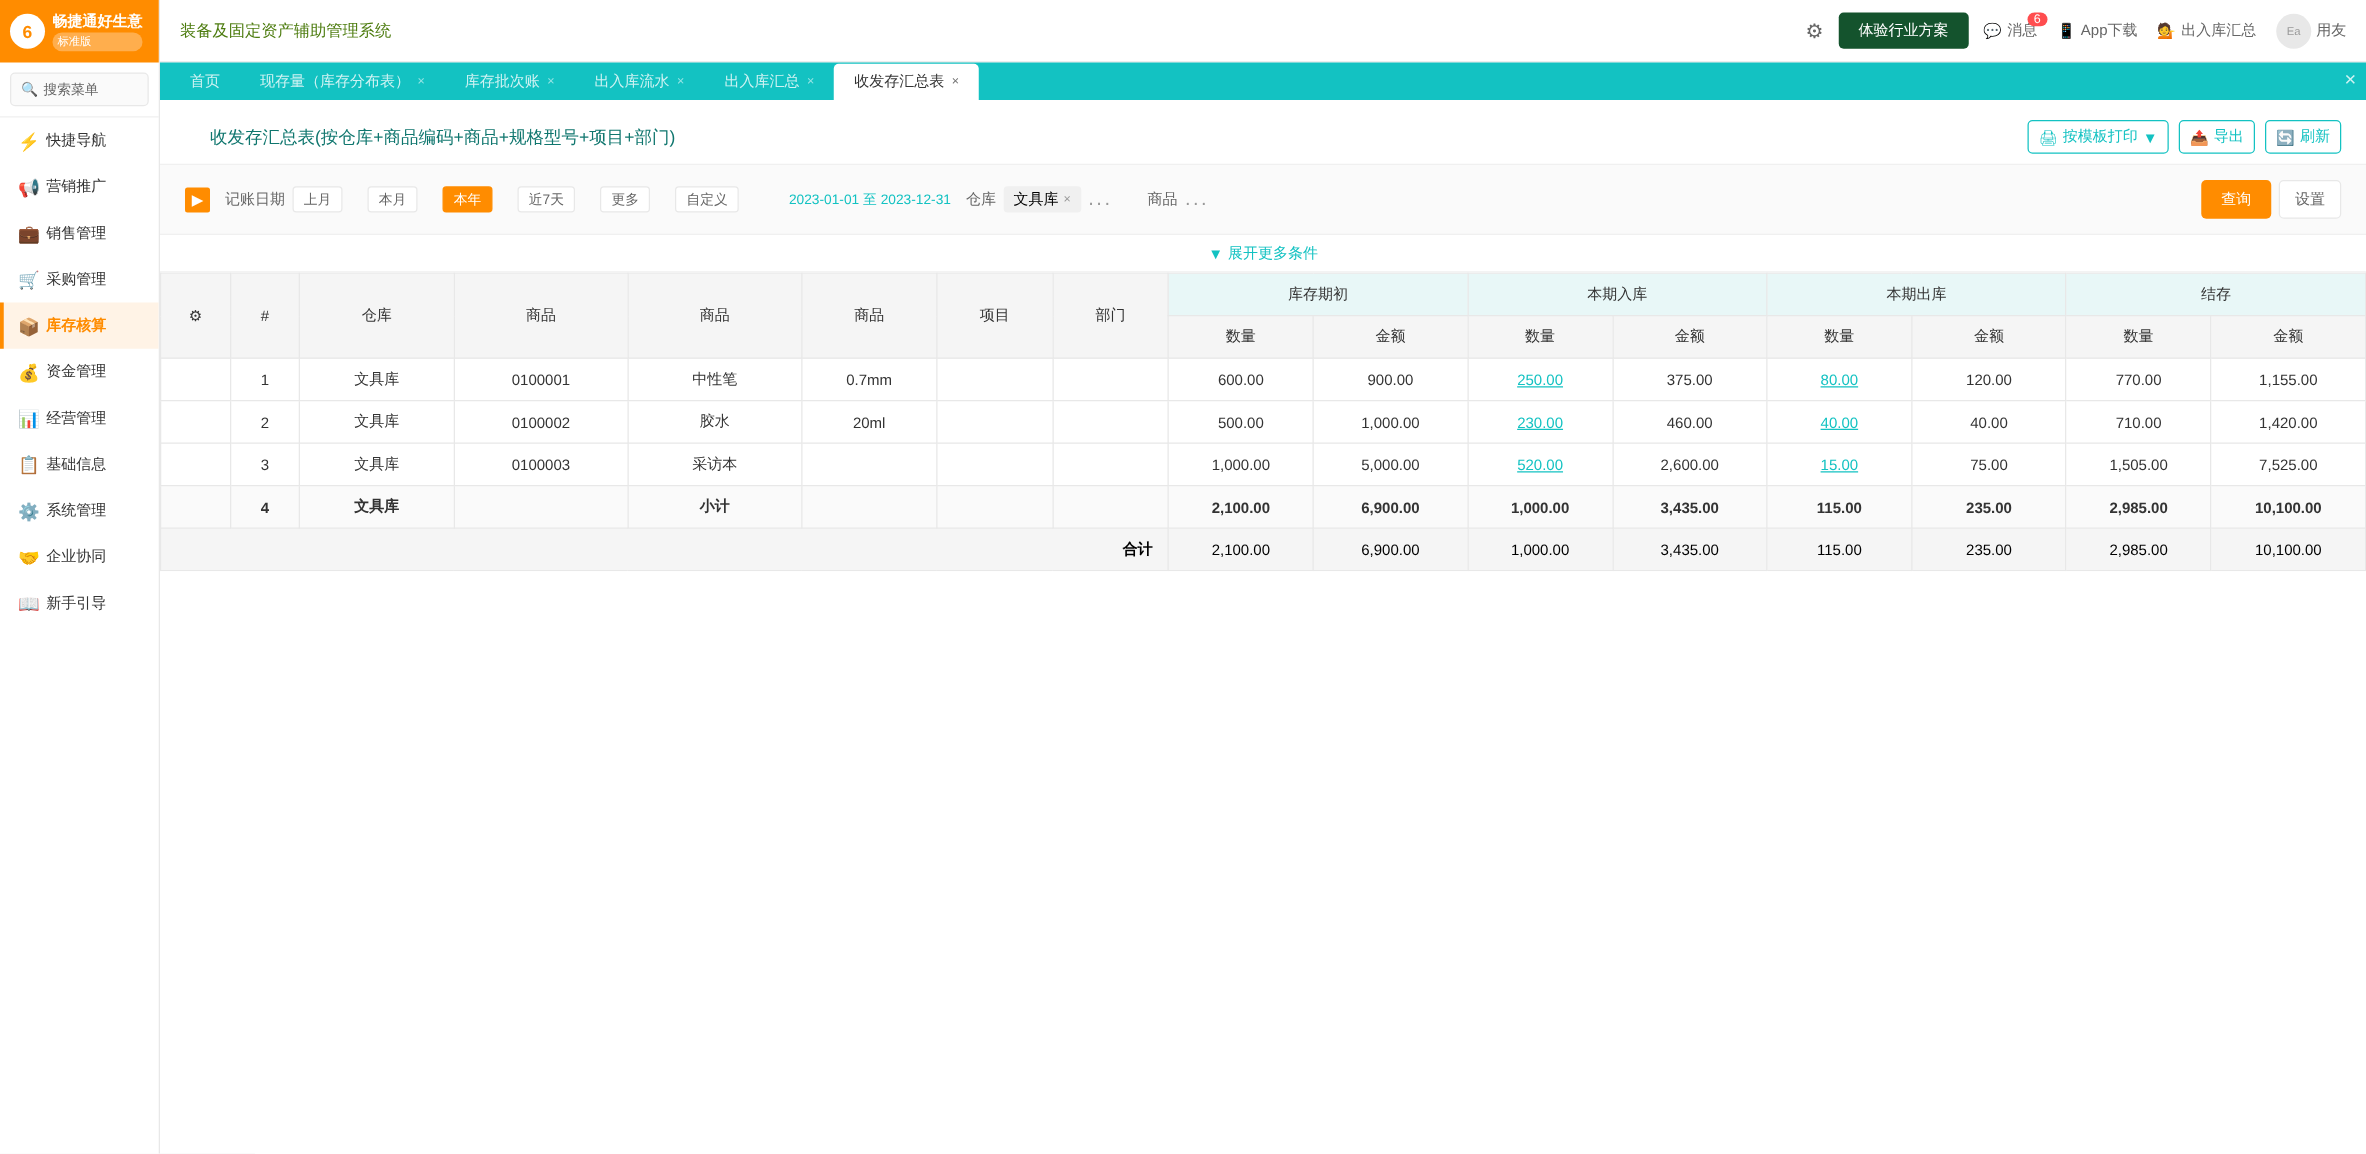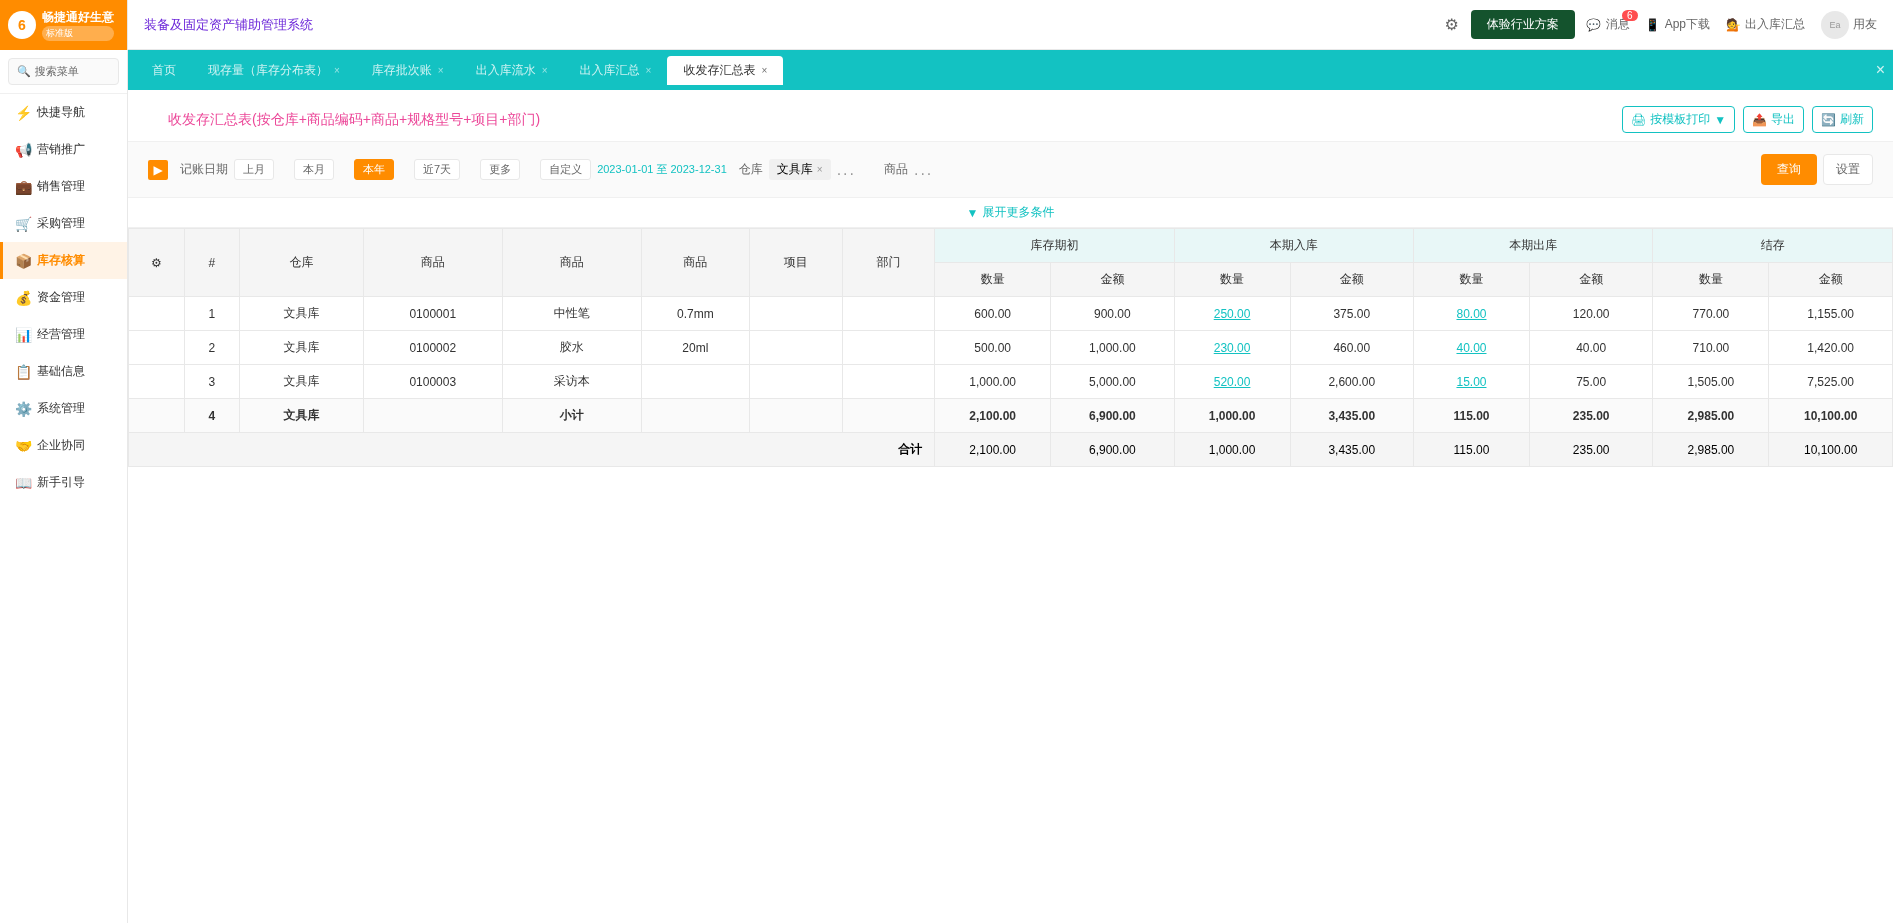--- a/index.html
+++ b/index.html
@@ -15,53 +15,53 @@
     .sidebar-nav { flex: 1; overflow-y: auto; }
     .sidebar-item { display: flex; align-items: center; gap: 6px; padding: 10px 12px; cursor: pointer; color: #333; font-size: 12px; border-left: 3px solid transparent; }
     .sidebar-item.active { background: #fff3e6; color: #ff8c00; border-left-color: #ff8c00; font-weight: bold; }
     .sidebar-item-icon { font-size: 14px; width: 16px; text-align: center; flex-shrink: 0; }
 
     
     .main { flex: 1; display: flex; flex-direction: column; overflow: hidden; }
 
     
     .topbar { height: 50px; background: #fff; border-bottom: 1px solid #e8e8e8; display: flex; align-items: center; padding: 0 16px; gap: 12px; flex-shrink: 0; }
-    .topbar-title { flex: 1; color: #6d28d9; font-size: 13px; }
+    .topbar-title { flex: 1; color: #4d7c0f; font-size: 13px; }
     .topbar-settings { color: #666; cursor: pointer; font-size: 16px; }
     .topbar-trial-btn { background: #14532d; color: #fff; border: none; padding: 6px 16px; border-radius: 4px; cursor: pointer; font-size: 12px; }
     .topbar-right { display: flex; align-items: center; gap: 16px; margin-left: auto; }
     .topbar-right-item { display: flex; align-items: center; gap: 4px; color: #666; cursor: pointer; font-size: 12px; position: relative; }
     .badge { background: #ff4d4f; color: #fff; border-radius: 8px; font-size: 10px; padding: 0 4px; min-width: 16px; text-align: center; position: absolute; top: -6px; right: -8px; }
     .user-avatar { width: 28px; height: 28px; background: #e8e8e8; border-radius: 50%; display: flex; align-items: center; justify-content: center; font-size: 11px; color: #666; }
 
     
-    .tabs { background: #13c2c2; display: flex; align-items: center; height: 40px; padding: 0 8px; flex-shrink: 0; overflow-x: auto; }
+    .tabs { background: #13c2c2; display: flex; align-items: center; height: 30px; padding: 0 8px; flex-shrink: 0; overflow-x: auto; }
     .tab { display: flex; align-items: center; gap: 6px; padding: 6px 16px; color: rgba(255,255,255,0.8); cursor: pointer; font-size: 12px; white-space: nowrap; border-radius: 4px 4px 0 0; }
     .tab.active { background: #fff; color: #333; border-radius: 4px 4px 0 0; }
     .tab-close { font-size: 10px; color: inherit; opacity: 0.7; }
     .tabs-close-all { margin-left: auto; color: #fff; cursor: pointer; font-size: 16px; opacity: 0.8; }
 
     
     .content { flex: 1; overflow-y: auto; background: #fff; }
 
     
     .page-header { padding: 16px 20px 8px; border-bottom: 1px solid #f0f0f0; display: flex; align-items: center; justify-content: space-between; }
-    .page-title { font-size: 14px; color: #ec4899; font-weight: 500; padding-left: 20px; }
+    .page-title { font-size: 14px; color: #0f766e; font-weight: 500; padding-left: 20px; }
     .page-actions { display: flex; align-items: center; gap: 8px; }
     .page-action-btn { display: flex; align-items: center; gap: 4px; color: #13c2c2; cursor: pointer; font-size: 12px; padding: 4px 8px; border: 1px solid #13c2c2; border-radius: 4px; background: #fff; }
 
     
     .filter-bar { padding: 12px 20px; background: #fafafa; border-bottom: 1px solid #f0f0f0; display: flex; align-items: center; gap: 12px; flex-wrap: wrap; }
     .filter-toggle { background: #ff8c00; color: #fff; border: none; width: 20px; height: 20px; border-radius: 2px; cursor: pointer; font-size: 12px; display: flex; align-items: center; justify-content: center; flex-shrink: 0; }
     .filter-group { display: flex; align-items: center; gap: 6px; flex-wrap: wrap; }
     .filter-label { color: #666; font-size: 12px; }
     .filter-date-group { display: flex; align-items: center; gap: 20px; }
     .filter-date-btn { padding: 2px 8px; border: 1px solid #e8e8e8; border-radius: 3px; cursor: pointer; color: #666; font-size: 11px; background: #fff; }
     .filter-date-btn.active { background: #ff8c00; color: #fff; border-color: #ff8c00; }
-    .filter-date-range { color: #13c2c2; font-size: 11px; }
+    .filter-date-range { color: #13c2c2; font-size: 11px; margin-left: 34px; }
     .filter-tag { display: flex; align-items: center; gap: 4px; padding: 2px 8px; background: #f0f0f0; border-radius: 3px; font-size: 12px; }
     .filter-tag-close { cursor: pointer; color: #999; font-size: 10px; }
     .filter-dots { color: #999; cursor: pointer; font-size: 16px; letter-spacing: 2px; }
     .query-btn { background: #ff8c00; color: #fff; border: none; padding: 6px 16px; border-radius: 4px; cursor: pointer; font-size: 12px; }
     .settings-btn { background: #fff; color: #666; border: 1px solid #e8e8e8; padding: 6px 12px; border-radius: 4px; cursor: pointer; font-size: 12px; }
 
     
     .expand-row { text-align: center; padding: 6px; border-bottom: 1px solid #f0f0f0; }
     .expand-btn { color: #13c2c2; cursor: pointer; font-size: 12px; background: none; border: none; display: flex; align-items: center; gap: 4px; margin: 0 auto; }
 

